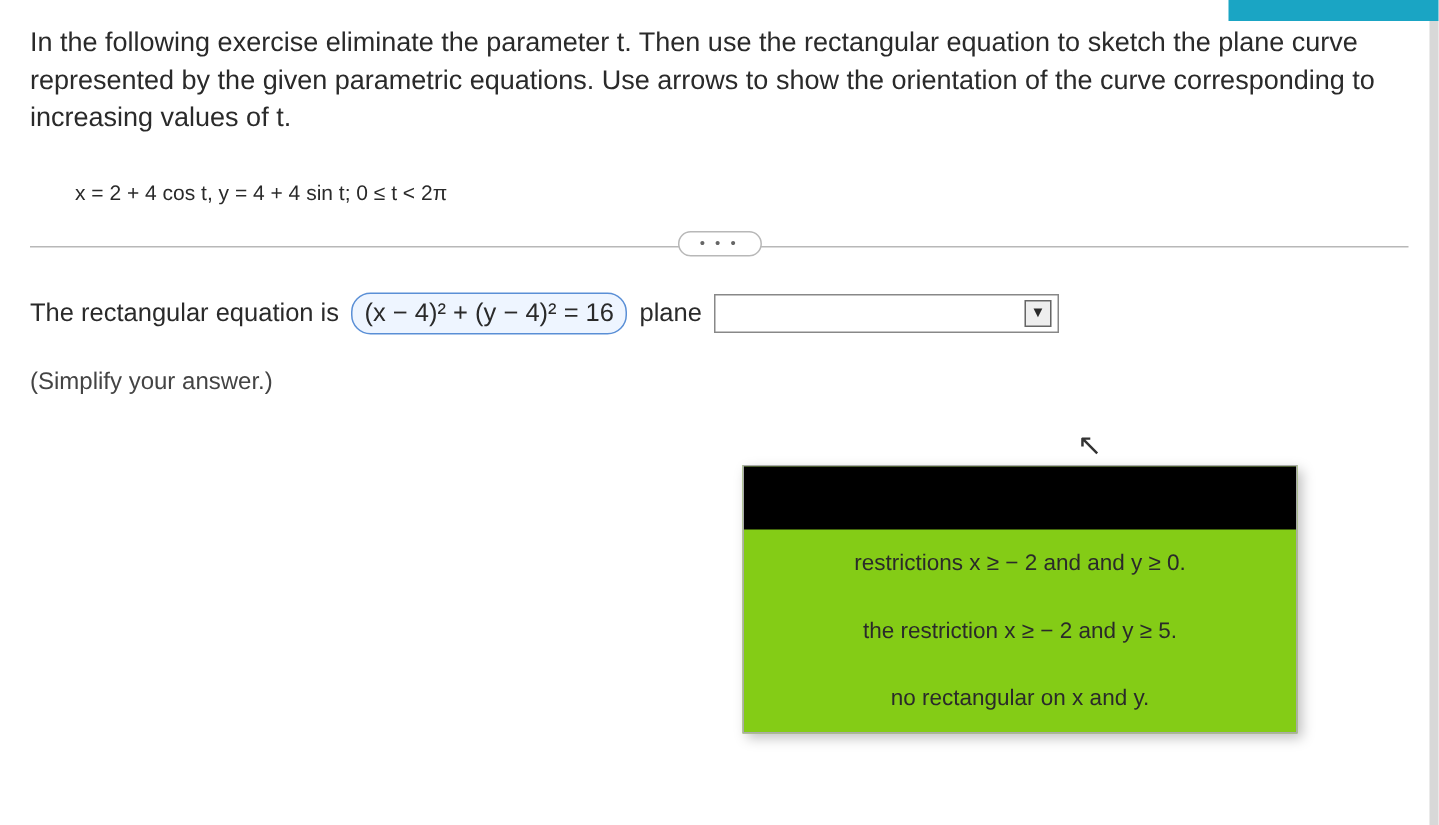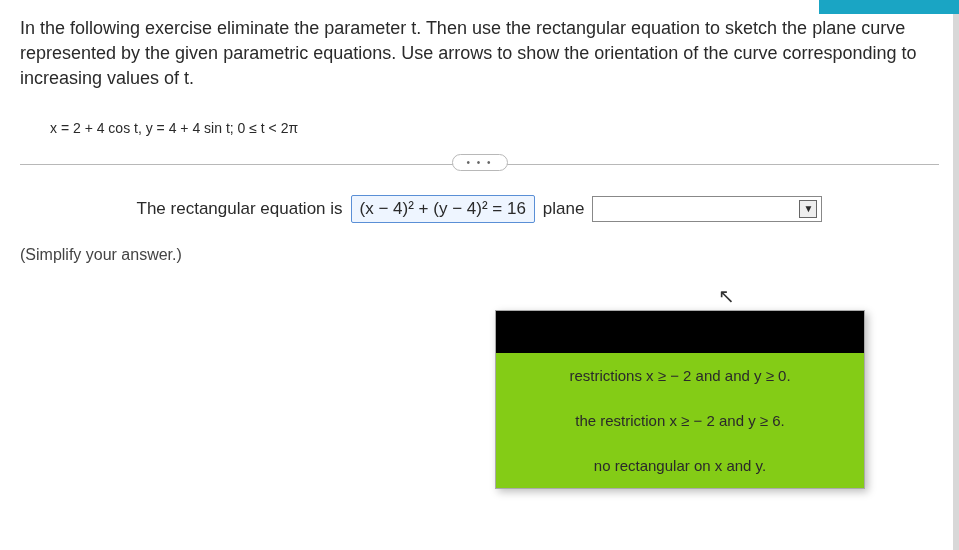--- a/index.html
+++ b/index.html
@@ -55,29 +55,28 @@
       color: #666;
       letter-spacing: 2px;
     }
     .answer-row {
       display: flex;
       align-items: center;
       flex-wrap: wrap;
       font-size: 17px;
       color: #2a2a2a;
       margin-bottom: 6px;
-      justify-content: center;
     }
     .answer-box {
       border: 1px solid #5a8fd6;
       background: #eef5ff;
       padding: 3px 8px;
       margin: 0 8px;
       font-size: 17px;
-      border-radius: 2px;
+      border-radius: 13px;
     }
     .select-box {
       border: 1px solid #888;
       background: #fff;
       width: 230px;
       height: 26px;
       margin-left: 8px;
       position: relative;
       display: inline-flex;
       align-items: center;
@@ -162,16 +161,16 @@
       <span class="select-arrow">▼</span>
     </span>
   </div>
   <p class="simplify-note">(Simplify your answer.)</p>
 
   <span class="cursor-hand">↖</span>
 
   <div class="dropdown-panel">
     <div class="dropdown-option selected"></div>
     <div class="dropdown-option">restrictions x ≥ − 2 and and y ≥ 0.</div>
-    <div class="dropdown-option">the restriction x ≥ − 2 and y ≥ 6.</div>
+    <div class="dropdown-option">the restriction x ≥ − 2 and y ≥ 5.</div>
     <div class="dropdown-option">no rectangular on x and y.</div>
   </div>
 </div>
 
 </body></html>

